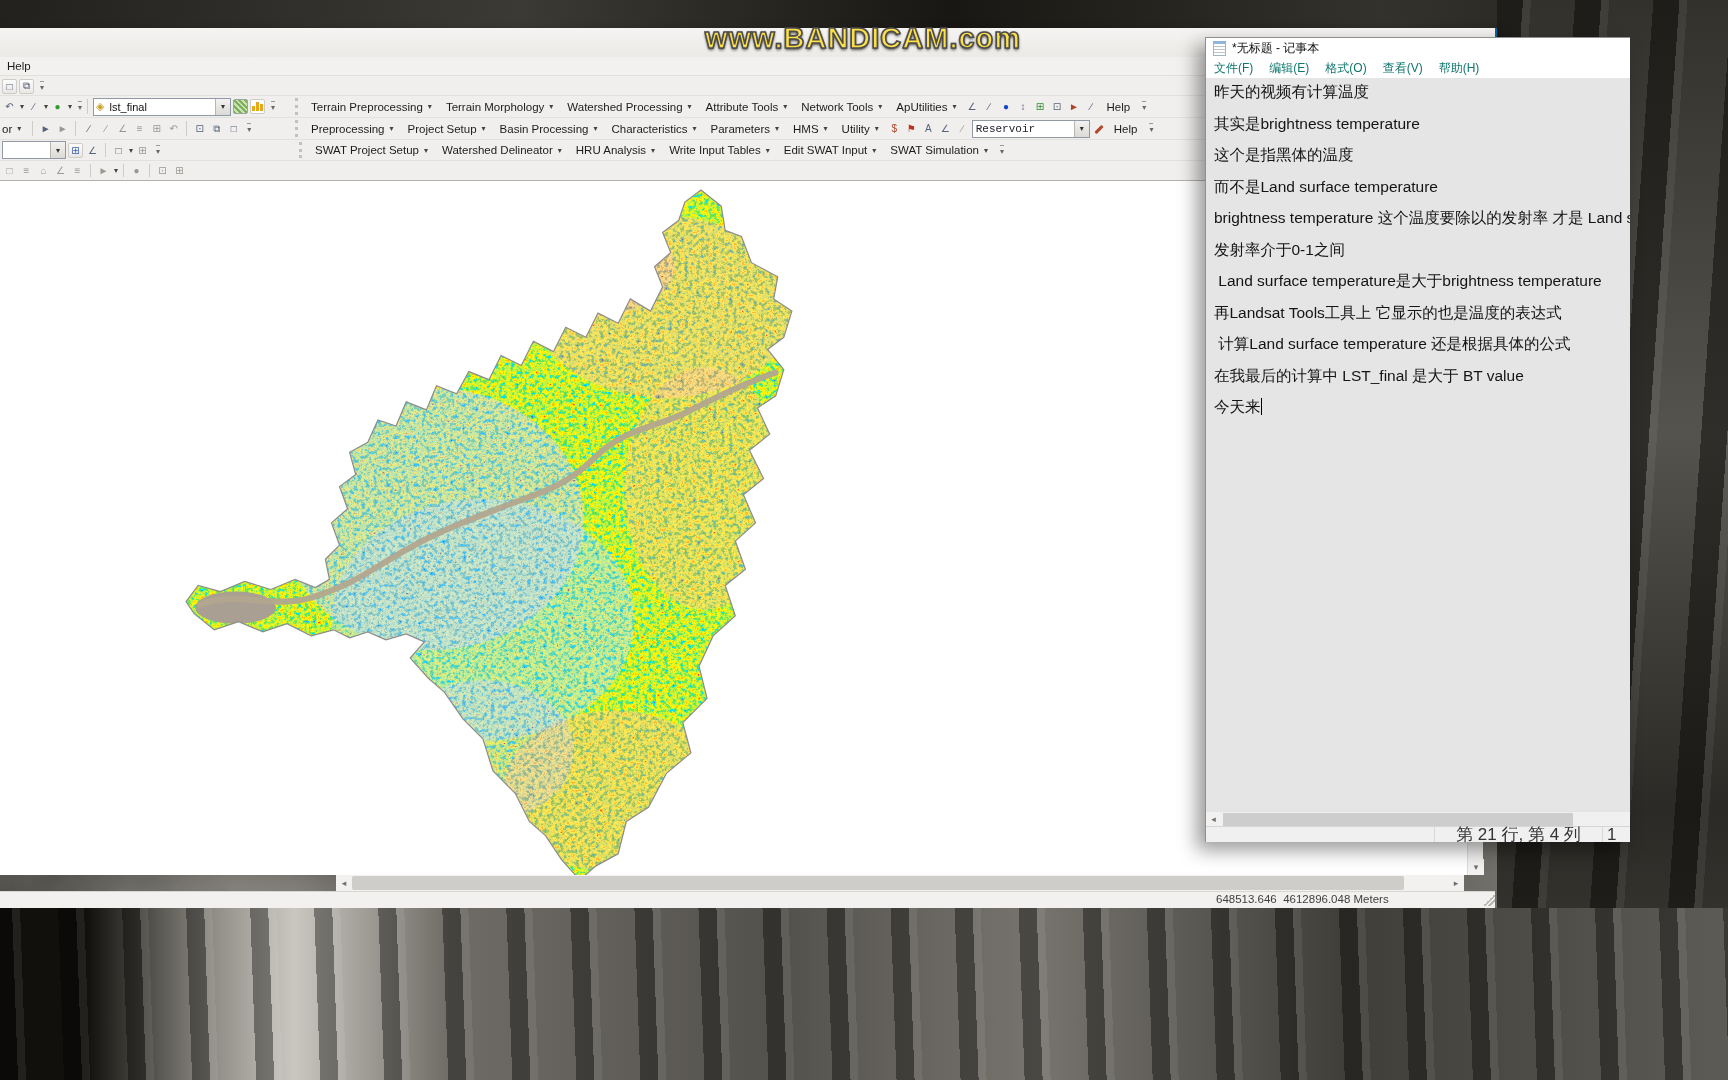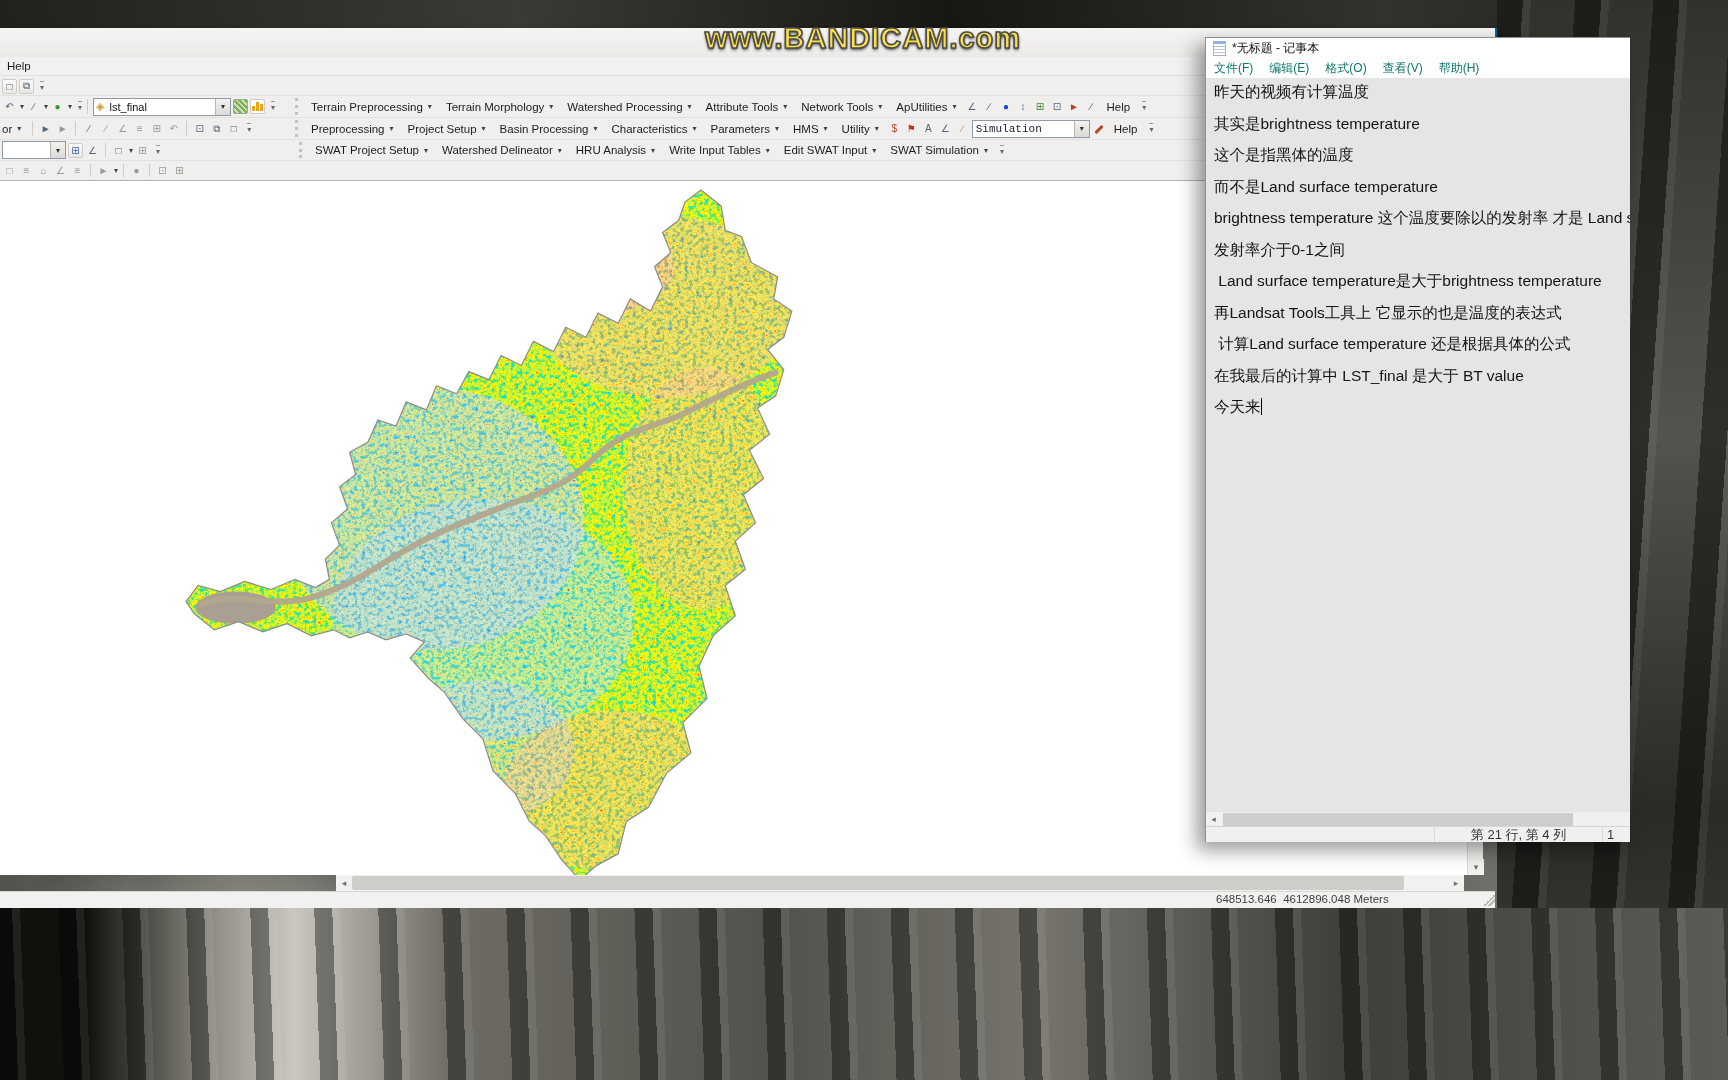--- a/index.html
+++ b/index.html
@@ -95,21 +95,21 @@
   #np-menubar{left:0;top:21px;width:100%;height:19px;background:#ffffff;display:flex;align-items:center;
       font-size:12px;color:#0f766e;}
   .np-menu{padding:2px 8px;}
   #np-text{left:0;top:40px;width:100%;height:733px;background:#e5e5e5;overflow:hidden;
       padding:4px 0 0 8px;font-size:15.5px;color:#141414;cursor:text;}
   .np-line{height:31.5px;line-height:20px;white-space:pre;}
   .caret{display:inline-block;width:1px;height:17px;background:#000;vertical-align:-3px;}
   #np-hscroll{left:0;top:773px;width:100%;height:15px;background:#f0f0f0;border-top:1px solid #e3e3e3;}
   #np-hthumb{left:17px;top:1px;width:350px;height:13px;background:#cdcdcd;position:absolute;}
   #np-status{left:0;top:788px;width:100%;height:16px;background:#f0f0f0;border-top:1px solid #d5d5d5;
-      display:flex;align-items:center;justify-content:flex-end;font-size:13px;color:#333;}
+      display:flex;align-items:center;justify-content:flex-end;font-size:17px;color:#333;}
   .np-cell{border-left:1px solid #d9d9d9;height:100%;display:flex;align-items:center;padding:0 14px;white-space:pre;}
 </style>
 </head>
 <body>
 
 <div id="stage">
 
   <div class="abs" id="rock"></div>
   <svg class="abs" id="rock-noise" width="1728" height="1080">
     <filter id="rockf">
@@ -252,21 +252,21 @@
         <span class="menu-btn">
             <span>Utility</span>
             <span class="drop">▾</span>
           </span>
         <span class="mini flat" style="color:#b0452a">$</span>
         <span class="mini flat" style="color:#c2311f">⚑</span>
         <span class="mini flat">A</span>
         <span class="mini flat">∠</span>
         <span class="mini flat gray">∕</span>
         <div class="combo" style="width:118px;">
-          <span class="val" style="font-family:'Liberation Mono','DejaVu Sans Mono',monospace;color:#223;">Simulation</span>
+          <span class="val" style="font-family:'Liberation Mono','DejaVu Sans Mono',monospace;color:#223;">Reservoir</span>
           <span class="btn">▾</span>
         </div>
         <span class="ico-pencil"></span>
         <span class="menu-btn">
             <span>Help</span>
           </span>
         <span class="ovf">▾</span>
       </div>
     </div>
 

